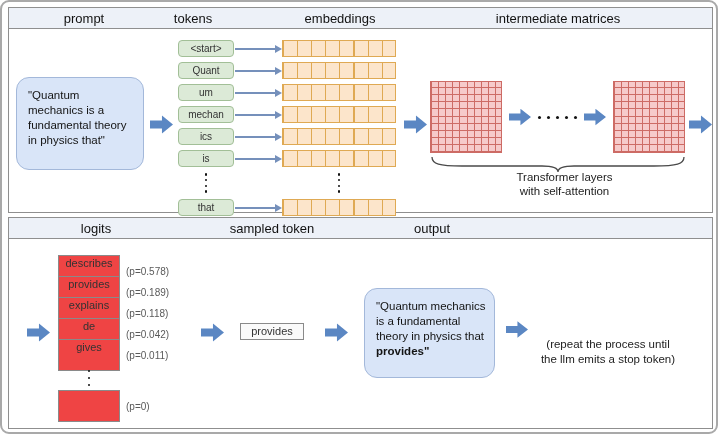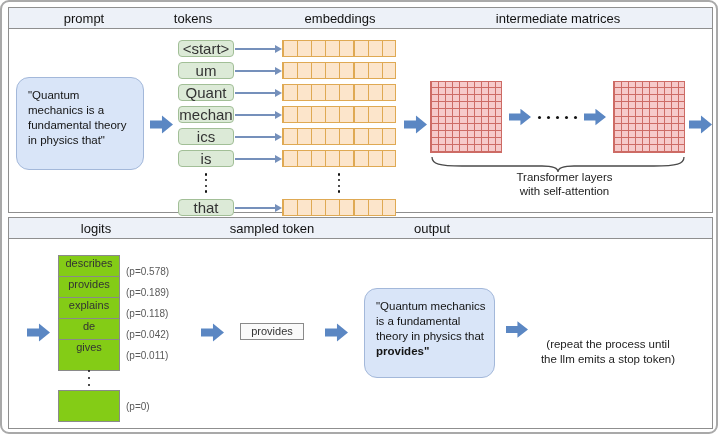--- a/index.html
+++ b/index.html
@@ -24,21 +24,21 @@
   .barrow.small{width:22px;height:17px;}
 
   
   .bubble{position:absolute;background:#d9e5f8;border:1px solid #a3b8da;border-radius:13px;
           box-sizing:border-box;padding:10px 8px 8px 11px;font-size:11.5px;line-height:15px;color:#141414;}
 
   
   #tok-emb{position:absolute;left:169px;top:11px;}
   .te-row{display:flex;align-items:center;margin-bottom:5px;height:17px;}
   .token-box{width:56px;height:17px;box-sizing:border-box;background:#dcead7;border:1px solid #a2bf97;
-             border-radius:4px;font-size:15px;line-height:15px;color:#333;text-align:center;}
+             border-radius:4px;font-size:10px;line-height:15px;color:#333;text-align:center;}
   .connector{position:relative;width:48px;height:17px;}
   .connector::before{content:"";position:absolute;left:1px;right:6px;top:8px;height:1.5px;background:#7590bb;}
   .connector::after{content:"";position:absolute;right:0;top:4.5px;width:0;height:0;
                     border-left:7px solid #7590bb;border-top:4.5px solid transparent;border-bottom:4.5px solid transparent;}
   .emb-row{width:114px;height:17px;box-sizing:border-box;background:#fce5cb;border:1px solid #dfa953;
            background-image:repeating-linear-gradient(90deg,#dfa953 0 1px,transparent 1px 14.1px);}
   .dots-row{display:flex;height:22px;margin-bottom:5px;}
   .vdots{display:flex;flex-direction:column;justify-content:space-between;align-items:center;height:20px;padding-top:1px;}
   .dot{width:2.5px;height:2.5px;background:#111;border-radius:50%;}
   .hdots{display:flex;align-items:center;gap:6px;}
@@ -51,21 +51,21 @@
                            repeating-linear-gradient(90deg,#cd6b65 0 1px,transparent 1px 7.1px);}
   .barrow-inline{position:static;width:22px;height:17px;background:#5b87c3;
           clip-path:polygon(0 29%,52% 29%,52% 2%,100% 50%,52% 98%,52% 71%,0 71%);flex:0 0 auto;}
   #brace{position:absolute;left:421px;top:126px;}
   #matrix-label{position:absolute;left:463px;top:141px;width:185px;text-align:center;
                 font-size:11.5px;line-height:14px;color:#222;}
 
   
   #logits-col{position:absolute;left:49px;top:24px;}
   .logit-row{display:flex;align-items:center;margin-bottom:5px;height:16px;}
-  .logit-box{width:62px;height:32px;box-sizing:border-box;background:#84cc16;border:1px solid #8a8a8a;
+  .logit-box{width:62px;height:32px;box-sizing:border-box;background:#ef4444;border:1px solid #8a8a8a;
              font-size:11px;line-height:14px;color:#333;text-align:center;}
   .p-label{margin-left:6px;font-size:10px;color:#5a5a5a;white-space:nowrap;}
   .logit-dots{height:26px;display:flex;margin-bottom:4px;}
 
   .sample-box{position:absolute;width:64px;height:17px;box-sizing:border-box;background:#fafafa;
               border:1px solid #8a8a8a;font-size:11px;line-height:15px;color:#333;text-align:center;}
   #repeat-note{position:absolute;left:513px;top:74px;width:172px;text-align:center;
                font-size:11.5px;line-height:15px;color:#222;margin-top:24px;}
   .bold{font-weight:bold;}
 </style>
@@ -87,26 +87,26 @@
 
       <div class="barrow" style="left:141px;top:86px;"></div>
 
       <div id="tok-emb">
         <div class="te-row">
           <div class="token-box">&lt;start&gt;</div>
           <div class="connector"></div>
           <div class="emb-row"></div>
         </div>
         <div class="te-row">
+          <div class="token-box">Quant</div>
+          <div class="connector"></div>
+          <div class="emb-row"></div>
+        </div>
+        <div class="te-row">
           <div class="token-box">um</div>
-          <div class="connector"></div>
-          <div class="emb-row"></div>
-        </div>
-        <div class="te-row">
-          <div class="token-box">Quant</div>
           <div class="connector"></div>
           <div class="emb-row"></div>
         </div>
         <div class="te-row">
           <div class="token-box">mechan</div>
           <div class="connector"></div>
           <div class="emb-row"></div>
         </div>
         <div class="te-row">
           <div class="token-box">ics</div>

